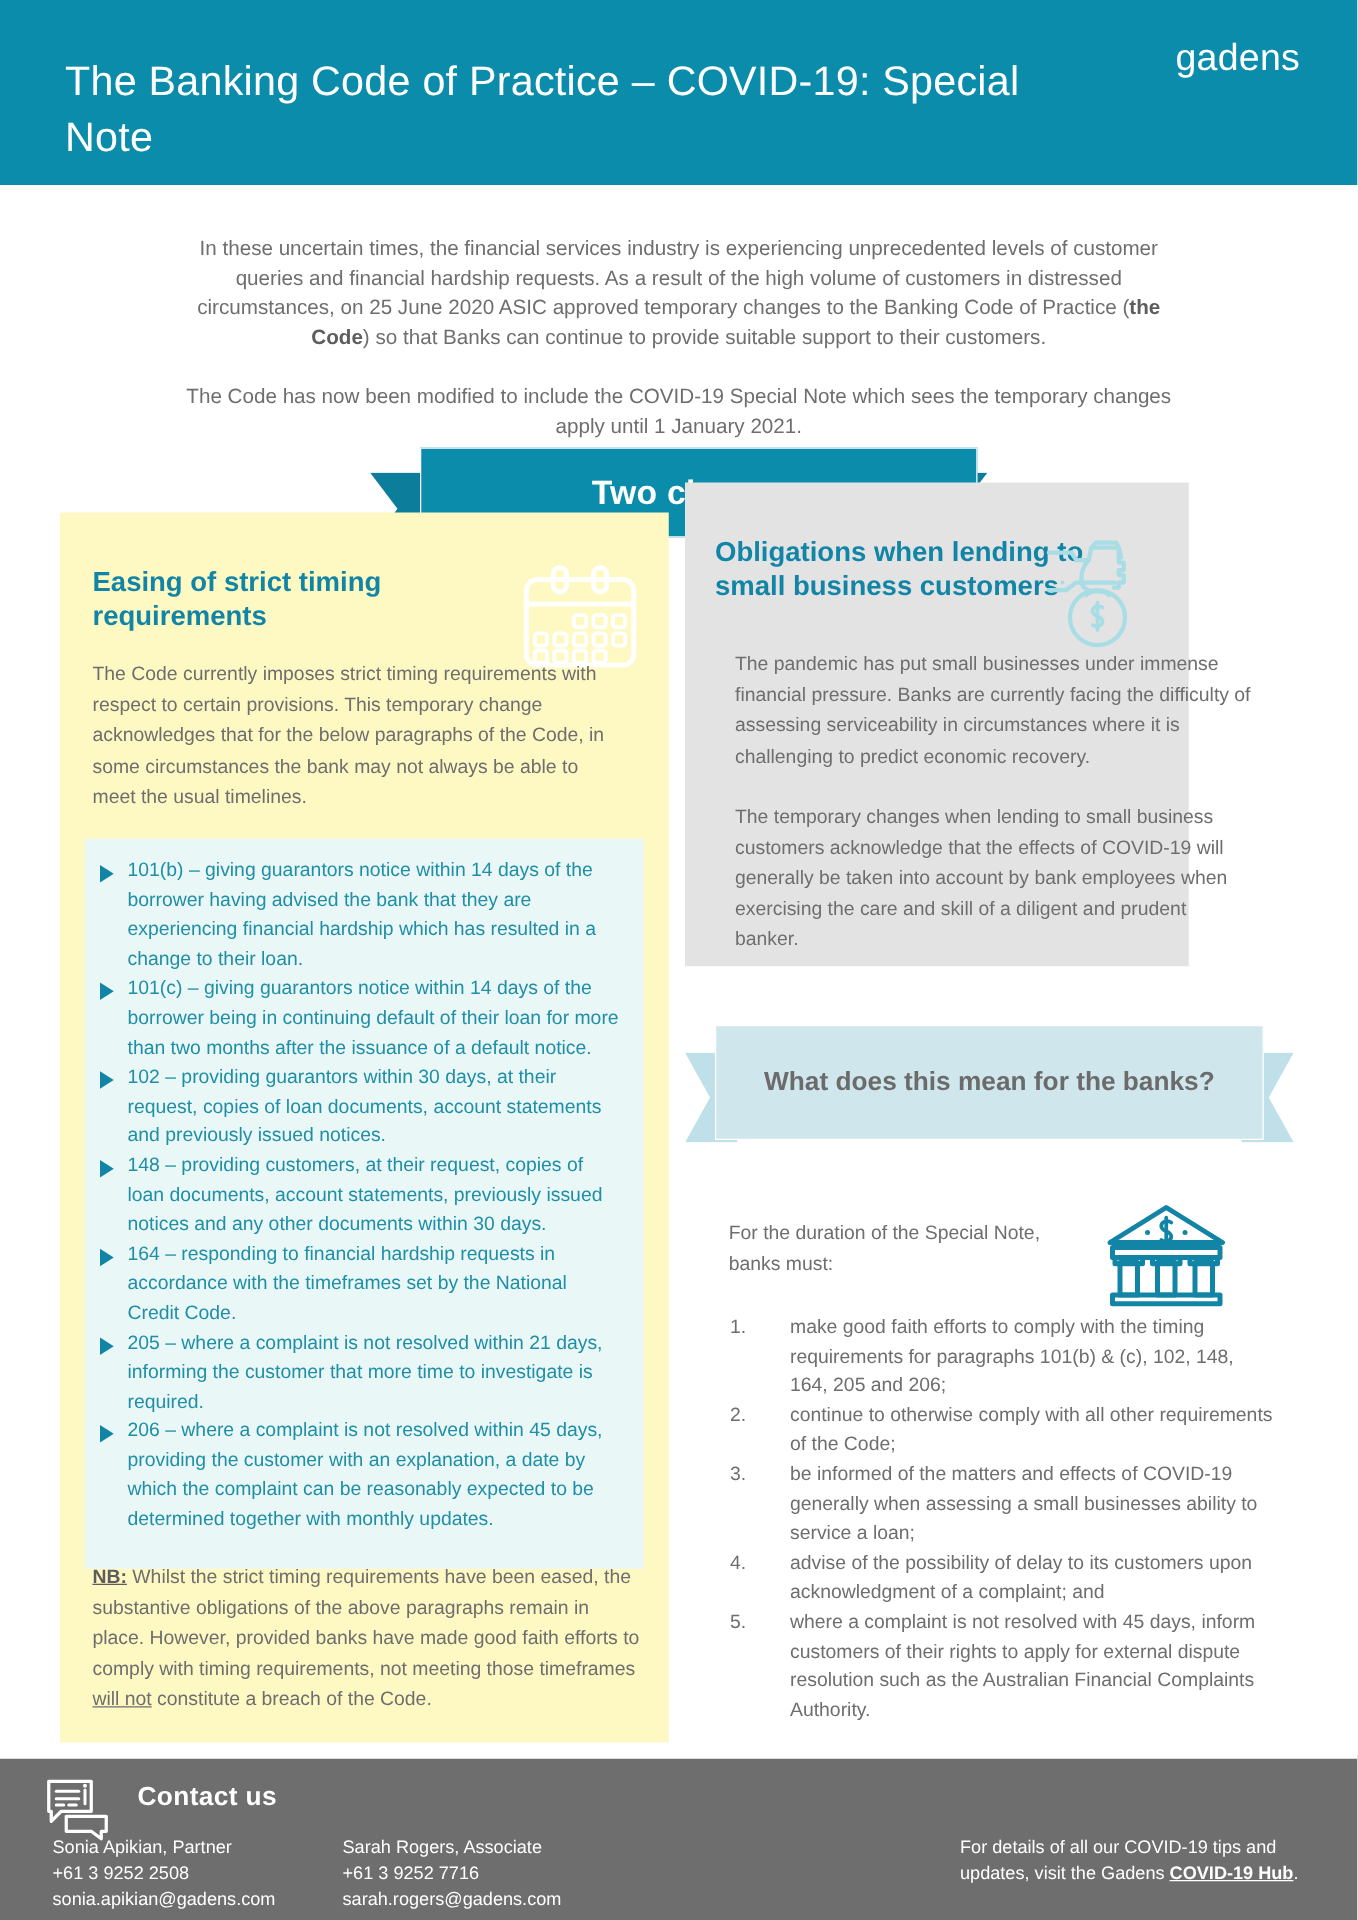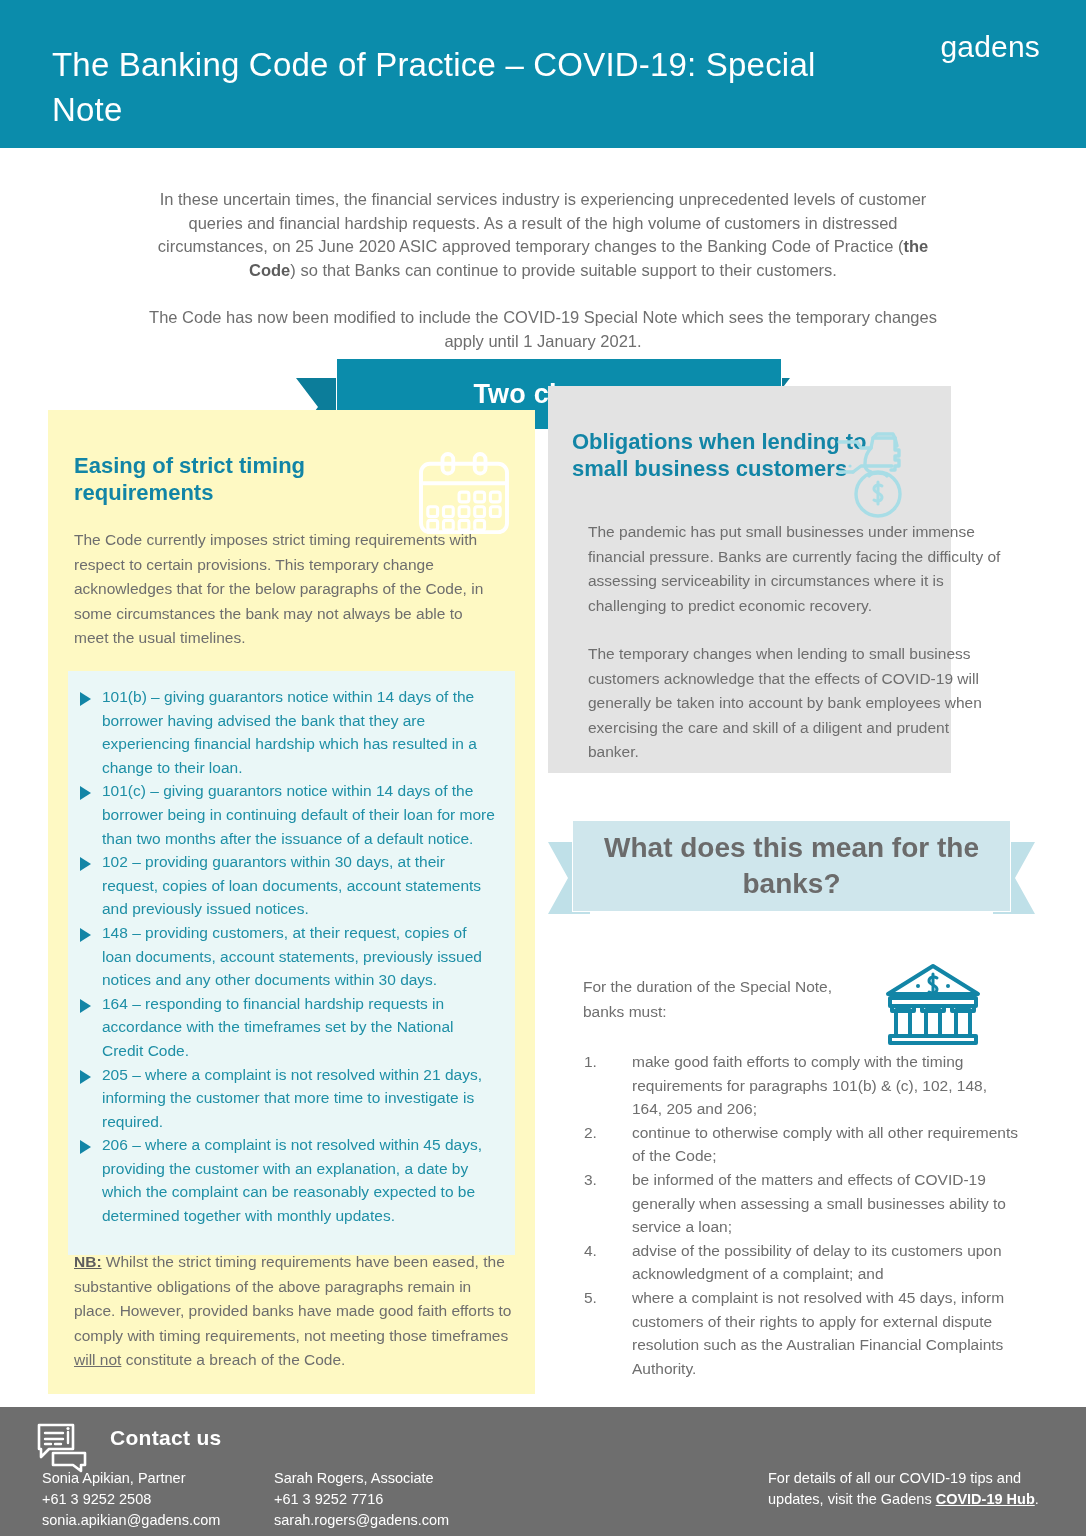--- a/index.html
+++ b/index.html
@@ -116,21 +116,21 @@
     position:absolute;top:22px;width:42px;height:72px;background:#bfe0e8;
   }
   .ribbon-what .tail-l{left:0;clip-path:polygon(0 0,100% 0,100% 100%,0 100%,20px 50%);}
   .ribbon-what .tail-r{right:0;clip-path:polygon(0 0,100% 0,calc(100% - 20px) 50%,100% 100%,0 100%);}
   .ribbon-what .band{
     position:absolute;left:24px;top:0;width:439px;height:92px;
     background:#cfe6ec;border:1.5px solid #ffffff;box-sizing:border-box;
     display:flex;align-items:center;justify-content:center;text-align:center;
   }
   .ribbon-what .band span{
-    color:#6b6b6b;font-size:28px;line-height:36px;font-weight:bold;
+    color:#6b6b6b;font-size:21px;line-height:36px;font-weight:bold;
   }
 
   
   .banks{position:absolute;left:548px;top:960px;width:487px;height:420px;}
   .banks .lead{
     position:absolute;left:35px;top:15px;width:280px;
     font-size:15.5px;line-height:24.5px;color:#6e6e6e;
   }
   .bank-icon{position:absolute;left:330px;top:0px;width:110px;height:88px;}
   .banks ol{

